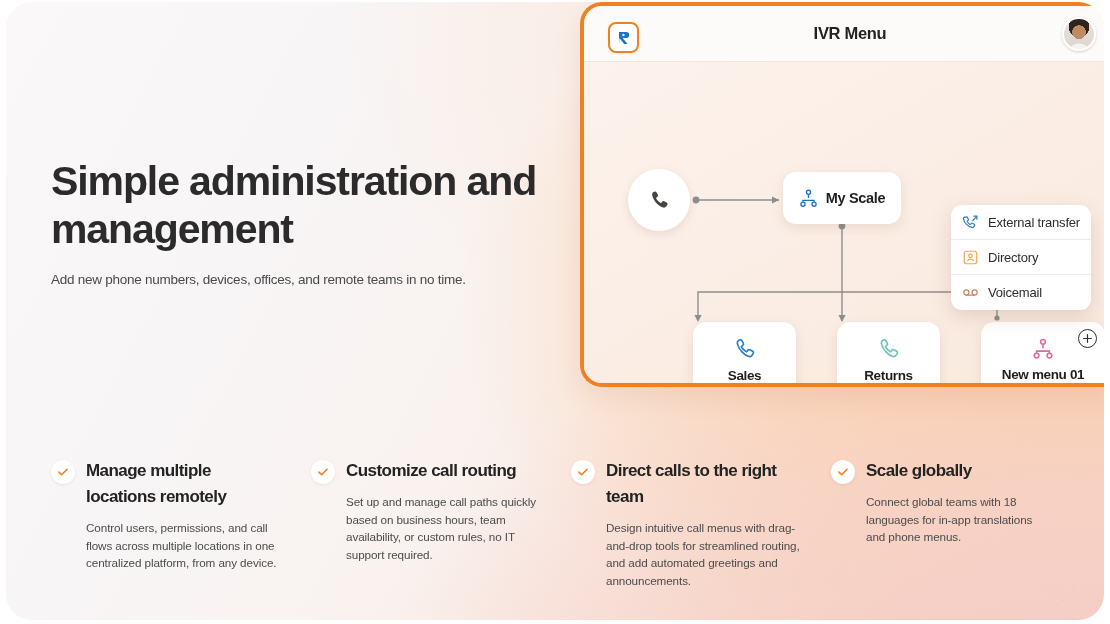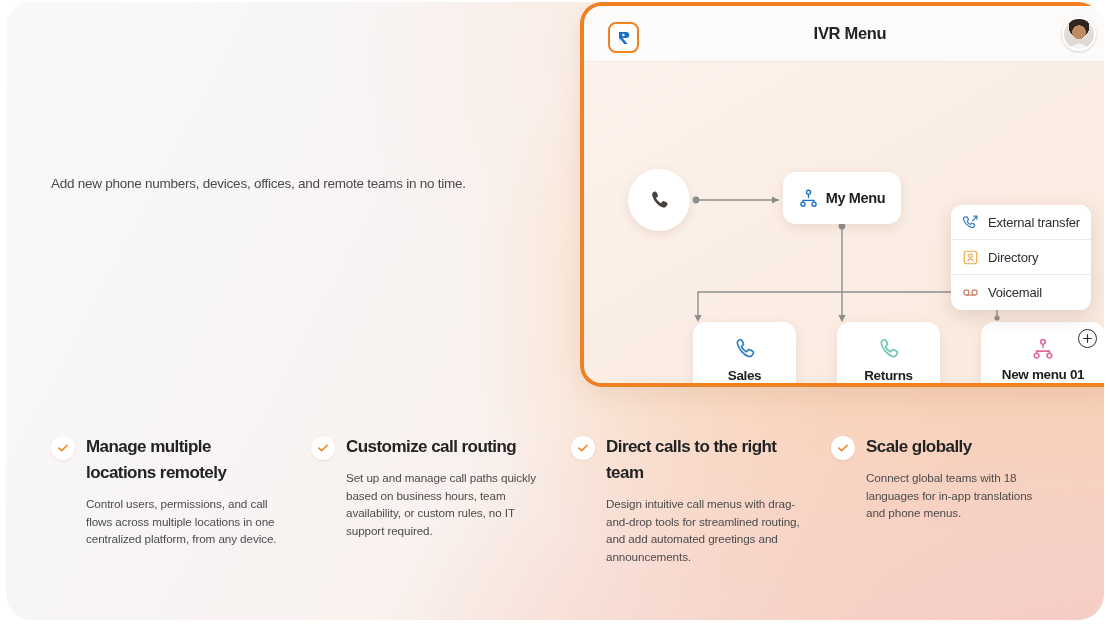--- a/index.html
+++ b/index.html
@@ -118,21 +118,21 @@
     font-size:13px; color:#2d2d2d; letter-spacing:-.2px;
   }
   .dd-item:last-child { border-bottom:none; }
 
   svg { display:block; }
 
   
   .wires { position:absolute; left:0; top:0; width:536px; height:329px; pointer-events:none; }
 
   
-  .features { position:absolute; left:45px; top:432px; width:1020px;
+  .features { position:absolute; left:45px; top:456px; width:1020px;
     display:flex; gap:0; }
   .feat { width:260px; padding-right:28px; display:flex; gap:11px; }
   .feat:nth-child(4) { width:240px; }
   .check {
     flex:0 0 auto; width:24px; height:24px; border-radius:50%; background:#fff;
     display:flex; align-items:center; justify-content:center; margin-top:2px;
     box-shadow:0 1px 3px rgba(150,110,90,.13);
   }
   .feat h3 {
     font-size:17px; line-height:26px; font-weight:bold;
@@ -144,20 +144,21 @@
   }
 </style>
 </head>
 <body>
 
 <div id="stage">
  <div class="card">
   <div class="dots"></div>
 
   <div class="hero">
+    <h1>Simple administration and management</h1>
     <p>Add new phone numbers, devices, offices, and remote teams in no time.</p>
   </div>
 
   <div class="ivr">
 
     <div class="ivr-head">
       <div class="logo">
         <svg width="16" height="16" viewBox="0 0 16 16">
           <path d="M3 14 V2 h7.2 a3 3 0 0 1 0 6 H6.6 l5 6 H8.2 L3.4 8.1" fill="#1a72c4"></path>
           <circle cx="7.4" cy="5" r="1.25" fill="#fff"></circle>
@@ -200,21 +201,21 @@
 
       <div class="node node-mymenu">
         <span>
           <svg width="19" height="19" viewBox="0 0 24 24" fill="none" stroke="#1a72c4" stroke-width="1.7">
             <circle cx="12" cy="4.2" r="2.6"></circle>
             <circle cx="5" cy="19.2" r="2.6"></circle>
             <circle cx="19" cy="19.2" r="2.6"></circle>
             <path d="M12 6.9v4.4M5 16.6v-2.3h14v2.3"></path>
           </svg>
         </span>
-        <span class="lbl">My Menu</span>
+        <span class="lbl">My Scale</span>
       </div>
 
       <div class="node leaf leaf-sales">
         <span>
           <svg width="24" height="24" viewBox="0 0 24 24" fill="none" stroke="#2f7fc4" stroke-width="1.7" stroke-linecap="round">
             <path d="M6.6 2.9c.8-.5 1.8-.2 2.2.6l1.5 2.7c.4.7.2 1.6-.5 2.1l-1.1.8c-.3.2-.4.6-.2.9a12 12 0 0 0 4.6 4.6c.3.2.7.1.9-.2l.8-1.1c.5-.7 1.4-.9 2.1-.5l2.7 1.5c.8.4 1.1 1.4.6 2.2l-1 1.6c-.7 1.1-2 1.7-3.3 1.4C11.4 18.3 5.7 12.6 4.4 6.6 4.1 5.3 4.7 4 5.8 3.3z"></path>
           </svg>
         </span>
         <span class="lbl">Sales</span>
       </div>

